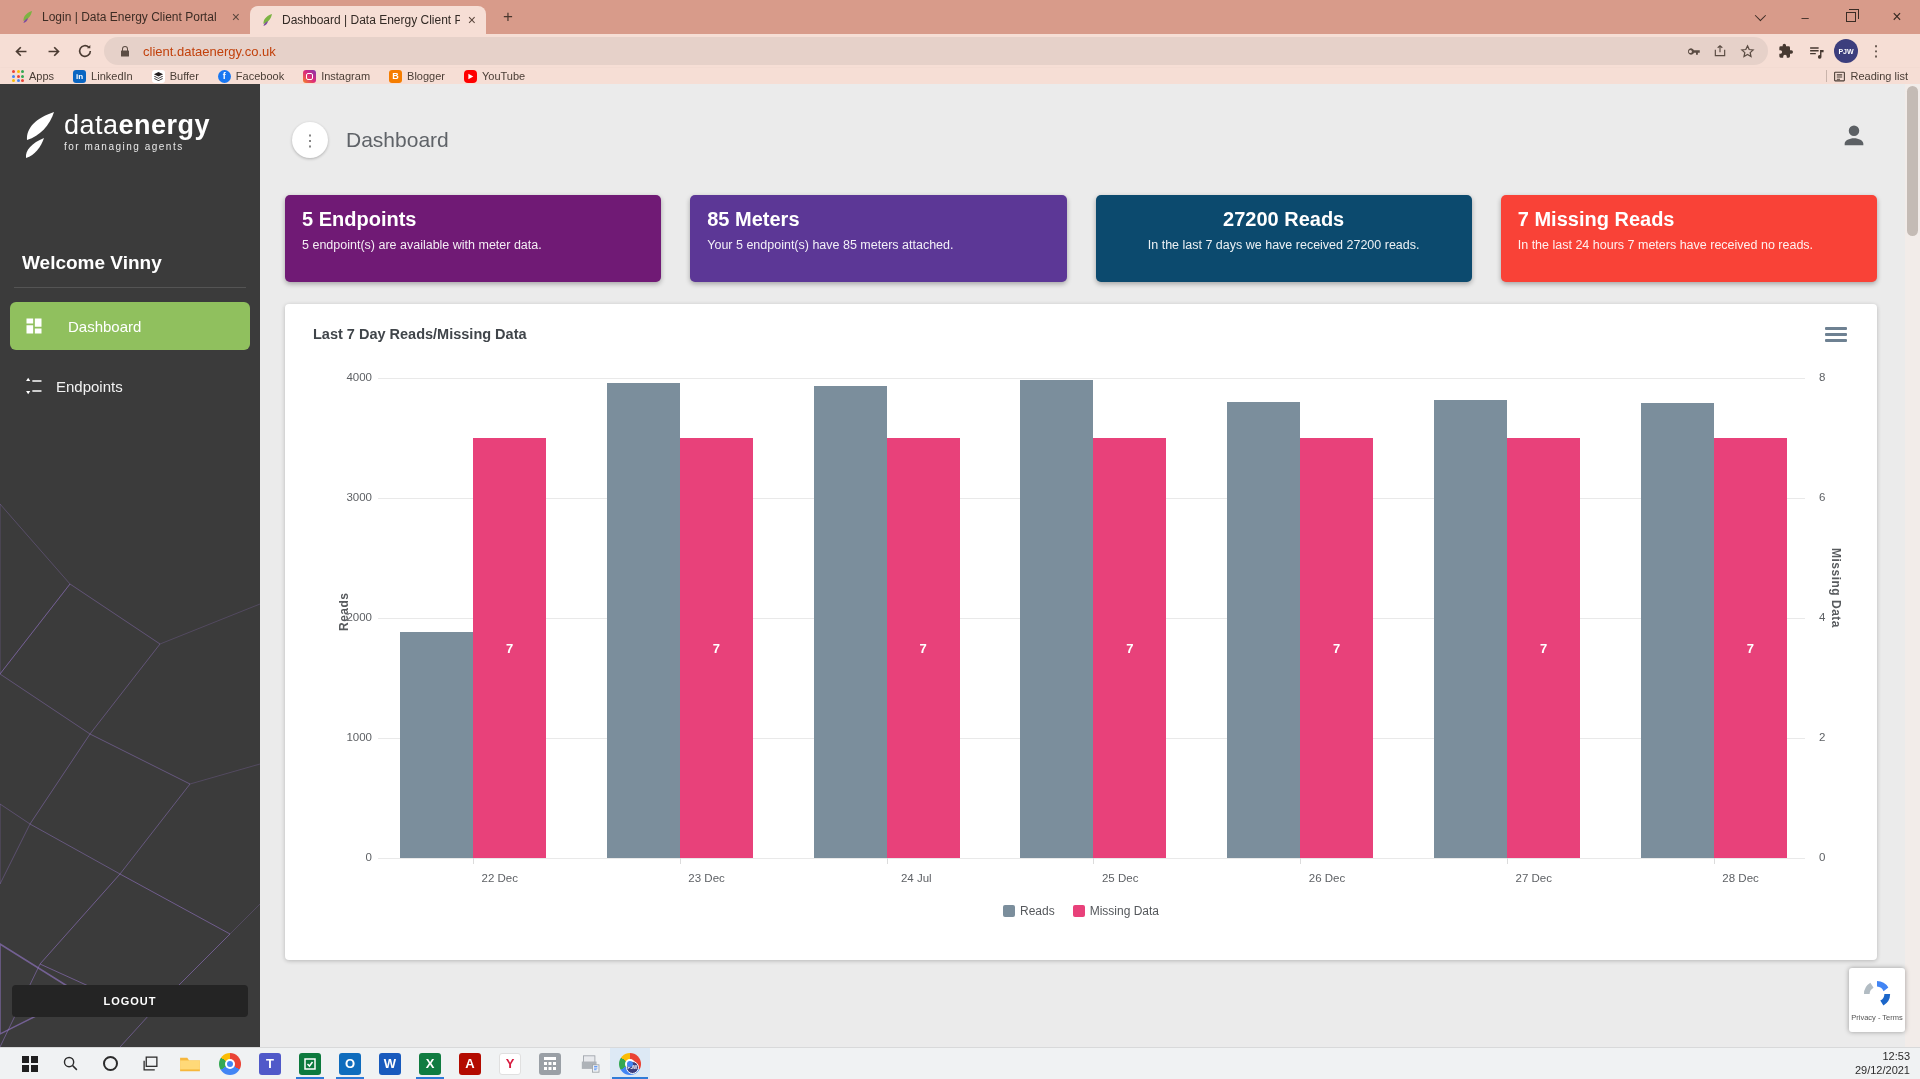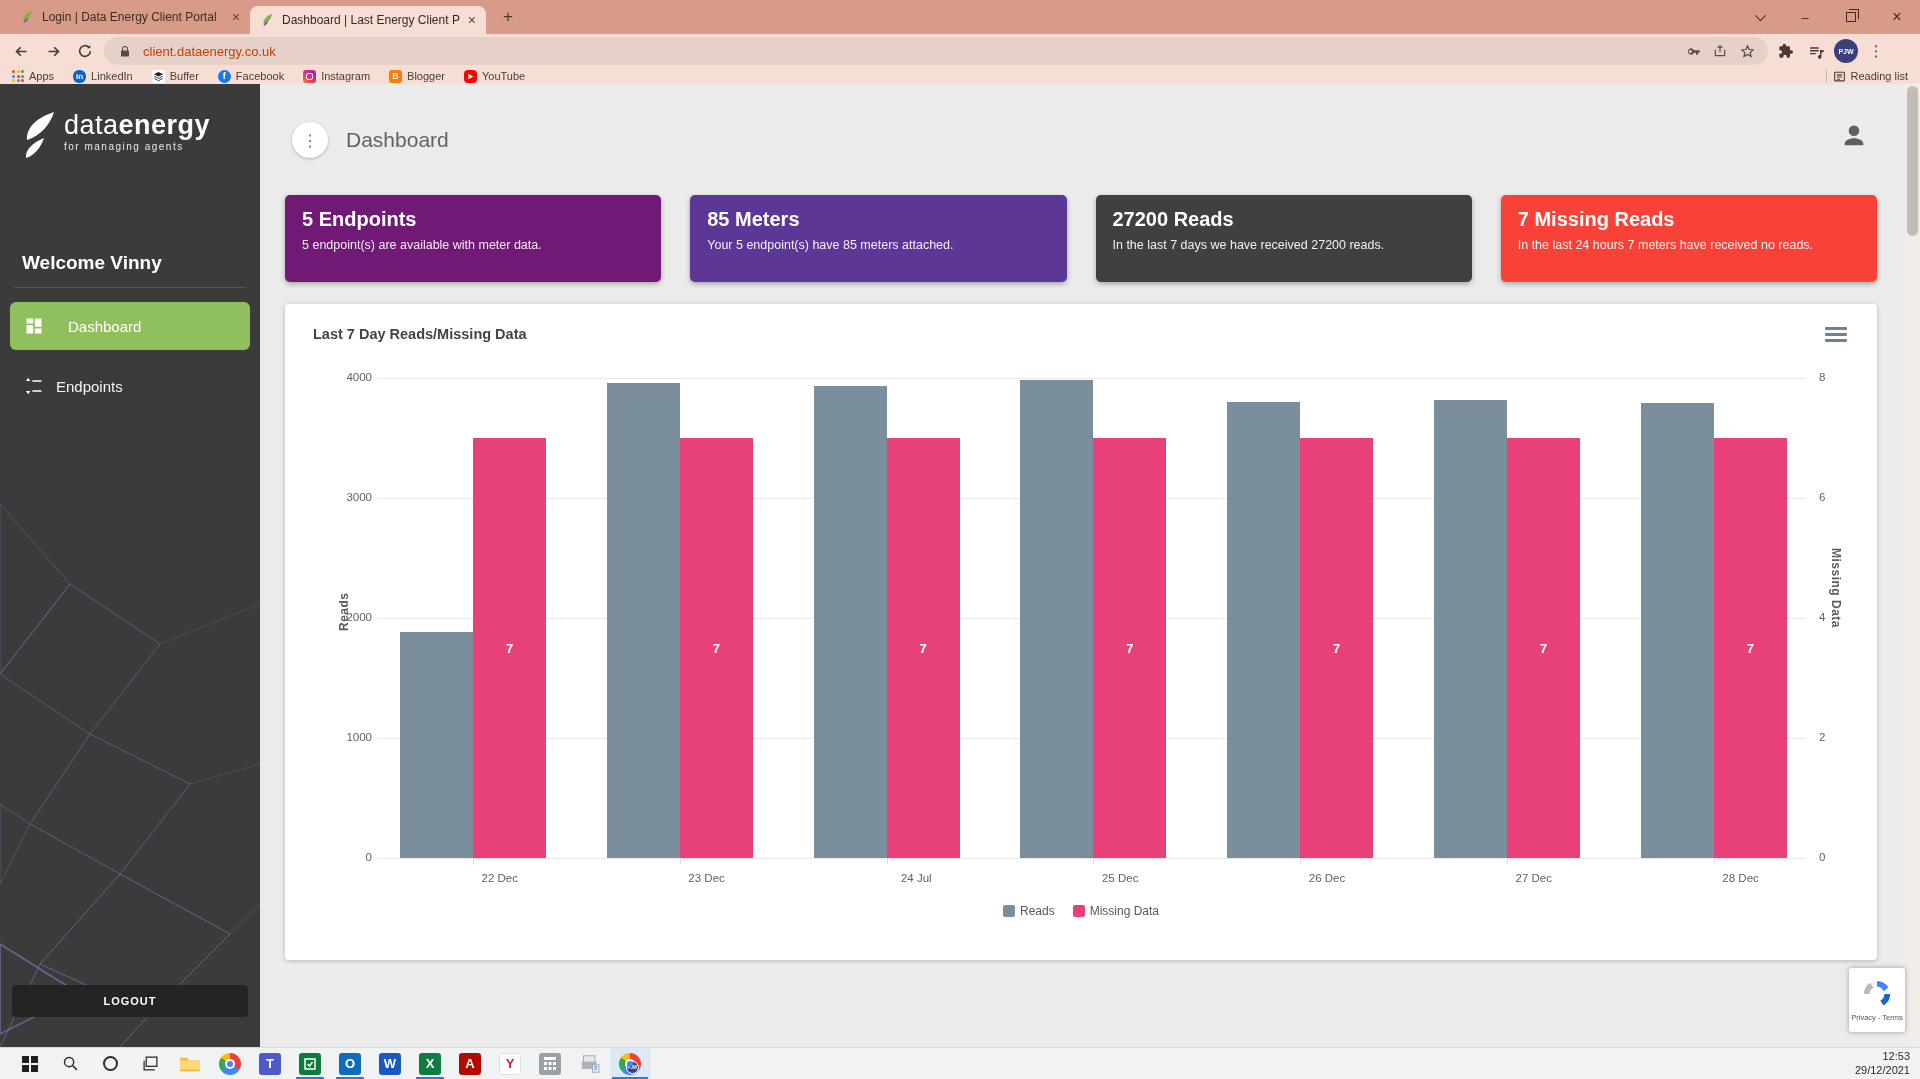--- a/index.html
+++ b/index.html
@@ -115,21 +115,21 @@
         <path d="M8 8c-3 1.5-4.5 3.5-4.5 5C6 12.5 7.5 10.5 8 8Z" fill="#7d4ba0"></path>
       </svg>
     <span class="t-title">Login | Data Energy Client Portal</span>
     <span class="t-close">×</span>
   </div>
   <div class="tab active">
     <svg class="favicon" width="14" height="14" viewBox="0 0 14 14">
         <path d="M12 1C6 3 3 7 3.5 11 8 9.5 11 6 12 1Z" fill="#7cb342"></path>
         <path d="M8 8c-3 1.5-4.5 3.5-4.5 5C6 12.5 7.5 10.5 8 8Z" fill="#7d4ba0"></path>
       </svg>
-    <span class="t-title">Dashboard | Last Energy Client P</span>
+    <span class="t-title">Dashboard | Data Energy Client P</span>
     <span class="t-close">×</span>
   </div>
   <div class="newtab">+</div>
   <div class="wincontrols">
     <div class="winbtn">
         <span class="chev"></span>
       </div>
     <div class="winbtn">–</div>
     <div class="winbtn">
         <span class="restore"></span>
@@ -201,21 +201,21 @@
         <i style="background:#4285f4"></i>
         <i style="background:#ea4335"></i>
         <i style="background:#34a853"></i>
         <i style="background:#fbbc05"></i>
         <i style="background:#4285f4"></i>
         <i style="background:#ea4335"></i>
       </span>
     <span>Apps</span>
   </span>
   <span class="bm">
-    <span class="bm-ic" style="background:#0a66c2; font-size:8px;border-radius:6px;">in</span>
+    <span class="bm-ic" style="background:#0a66c2; font-size:8px;">in</span>
     <span>LinkedIn</span>
   </span>
   <span class="bm">
     <span class="bm-ic" style="background:#fff;">
         <svg width="11" height="11" viewBox="0 0 24 24" fill="#231f20">
           <path d="M12 2 2 7l10 5 10-5zM4 11l-2 1 10 5 10-5-2-1-8 4zM4 16l-2 1 10 5 10-5-2-1-8 4z"></path>
         </svg>
       </span>
     <span>Buffer</span>
   </span>
@@ -303,21 +303,21 @@
 
   <div class="cards">
     <div class="card" style="background: #701a75;">
       <h2>5 Endpoints</h2>
       <p>5 endpoint(s) are available with meter data.</p>
     </div>
     <div class="card" style="background: rgb(92, 55, 150);">
       <h2>85 Meters</h2>
       <p>Your 5 endpoint(s) have 85 meters attached.</p>
     </div>
-    <div class="card" style="background: #404040;">
+    <div class="card" style="background: #0c4a6e; text-align: center;">
       <h2>27200 Reads</h2>
       <p>In the last 7 days we have received 27200 reads.</p>
     </div>
     <div class="card" style="background: rgb(249, 66, 55);">
       <h2>7 Missing Reads</h2>
       <p>In the last 24 hours 7 meters have received no reads.</p>
     </div>
   </div>
 
   <div class="panel">

